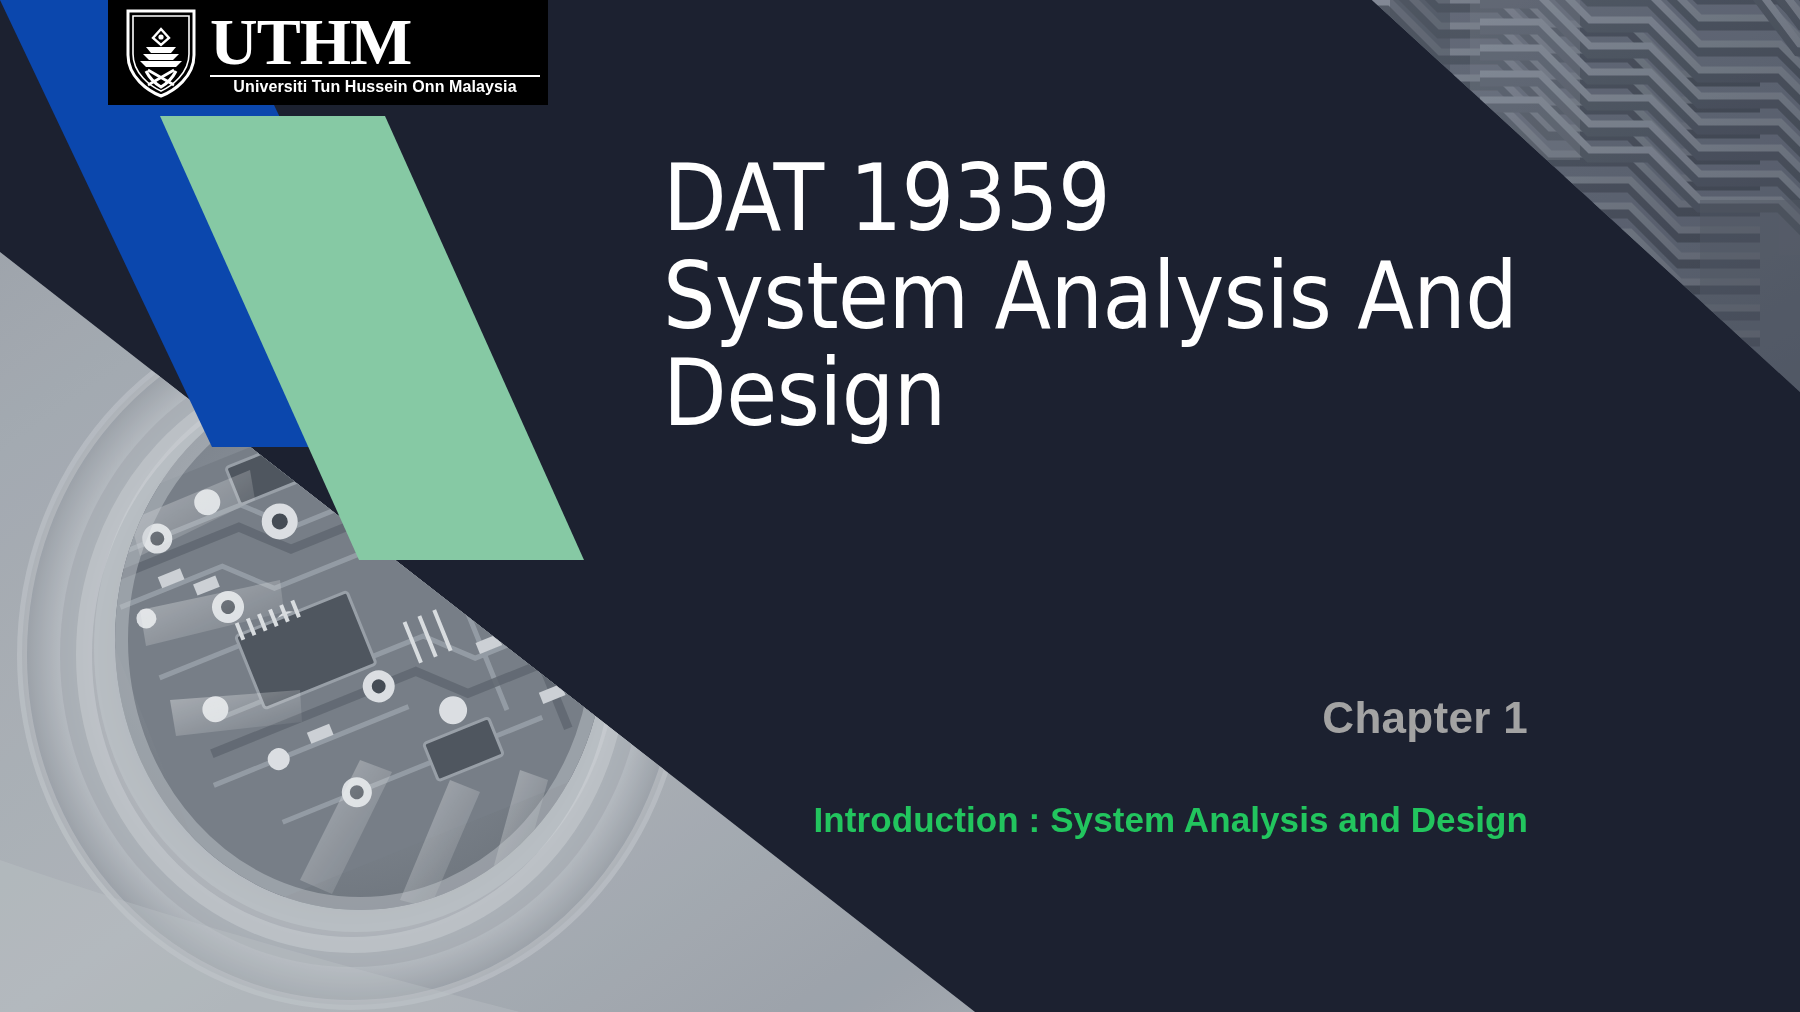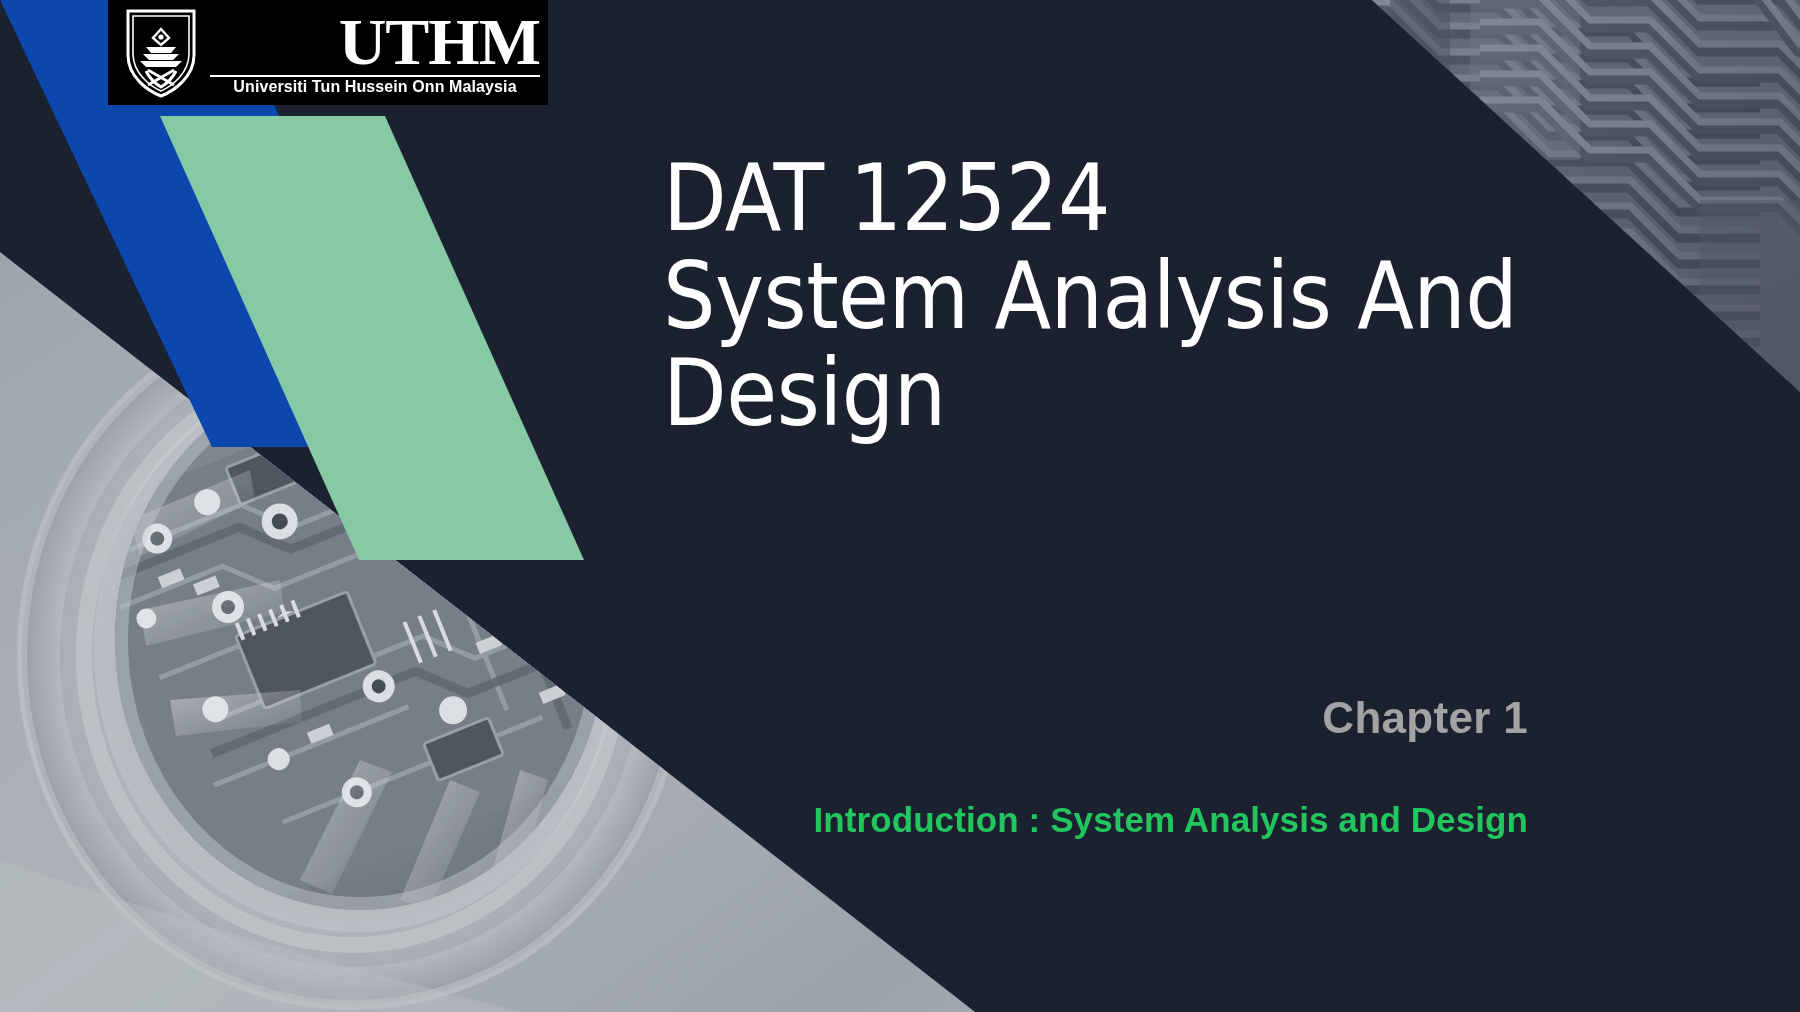--- a/index.html
+++ b/index.html
@@ -79,21 +79,21 @@
     flex: 1 1 auto;
     padding-top: 2px;
   }
   .logo-uthm {
     font-family: "Liberation Serif", serif;
     font-weight: bold;
     color: #ffffff;
     font-size: 66px;
     line-height: 0.92;
     letter-spacing: -1px;
-    text-align: right;
+    text-align: left;
   }
   .logo-rule {
     height: 2px;
     background: #ffffff;
     margin: 2px 0 2px 0;
   }
   .logo-tagline {
     font-family: "Liberation Sans", sans-serif;
     font-weight: bold;
     color: #ffffff;
@@ -370,20 +370,20 @@
       <path d="M24 64 C28 72 34 77 39 80 C44 77 50 72 54 64" fill="none" stroke="#ffffff" stroke-width="3"></path>
       <path d="M26 63 L52 78 M52 63 L26 78" stroke="#ffffff" stroke-width="2.6" fill="none"></path>
     </svg>
     <div class="logo-words">
       <div class="logo-uthm">UTHM</div>
       <div class="logo-rule"></div>
       <div class="logo-tagline">Universiti Tun Hussein Onn Malaysia</div>
     </div>
   </div>
 
-  <div class="title-block">DAT 12524
+  <div class="title-block">DAT 19359
 System Analysis And Design</div>
 
   <div class="chapter-label">Chapter 1</div>
 
   <div class="chapter-subtitle">Introduction : System Analysis and Design</div>
 
 </div>
 
 </body></html>

